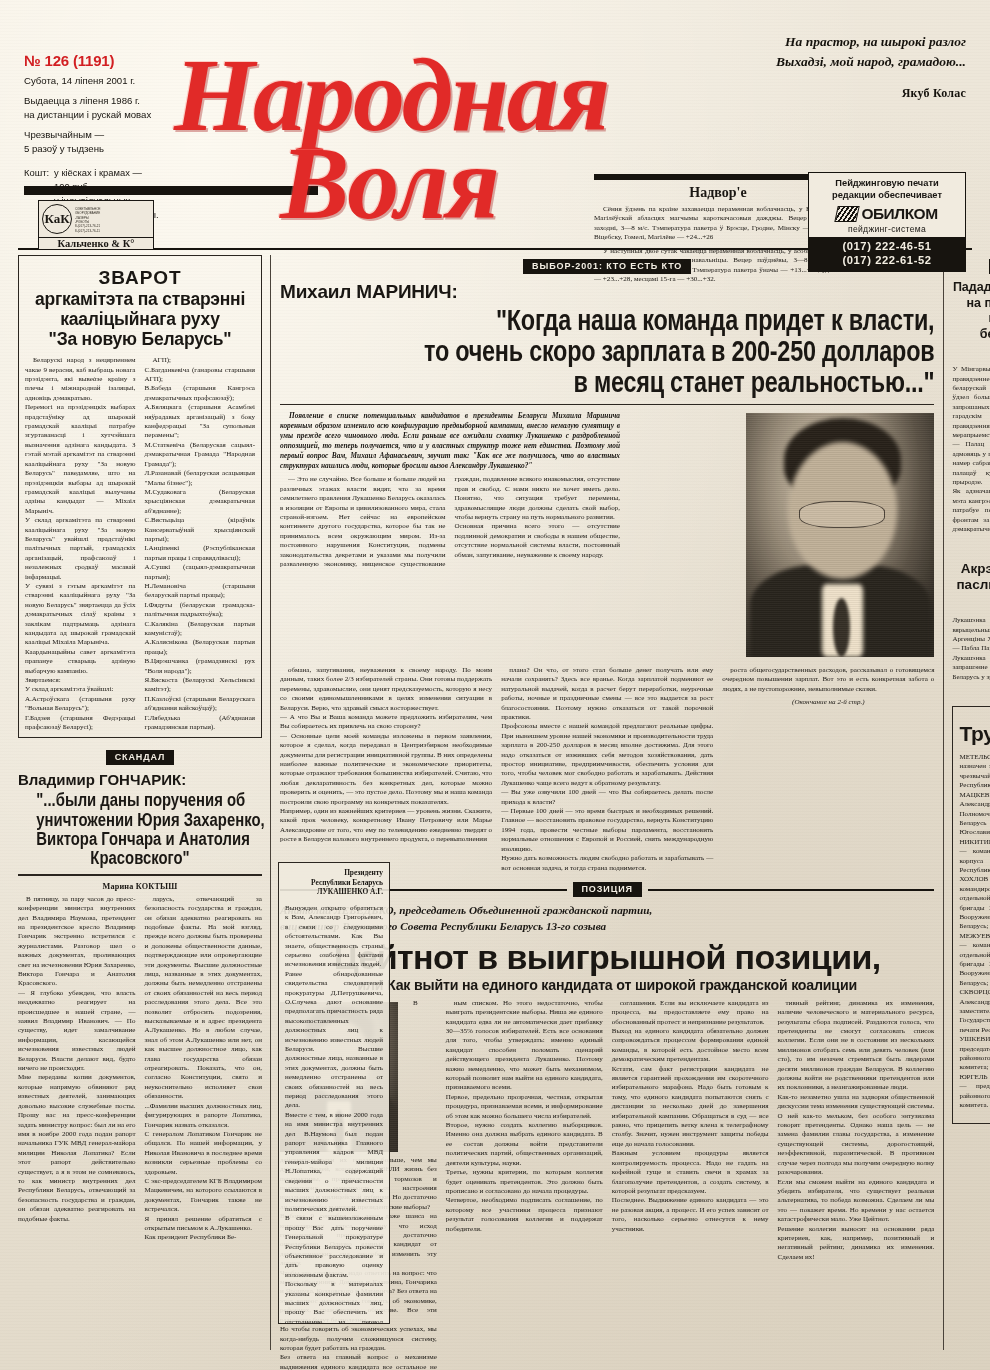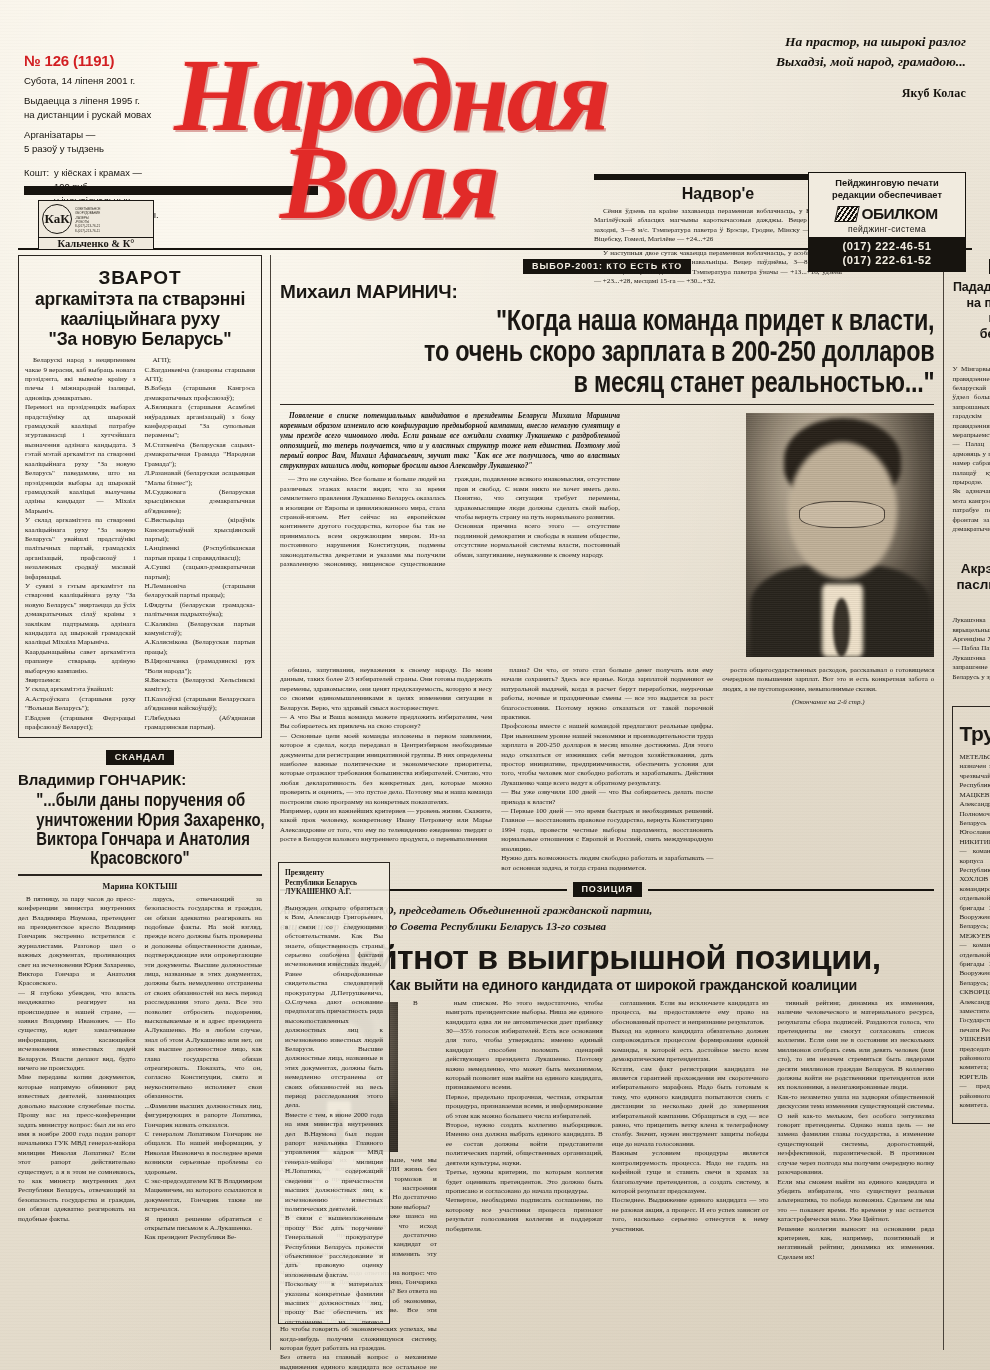--- a/index.html
+++ b/index.html
@@ -74,21 +74,21 @@
     font-family:"Liberation Serif", serif; font-weight:700; font-style:italic;
     color:#e12a28; line-height:.82; letter-spacing:-2px;
     text-shadow: 2px 2px 0 rgba(160,20,20,.35), -1px -1px 0 rgba(255,130,120,.35);
   }
   .logo-nar { font-size:104px; position:absolute; left:6px; top:-6px; }
   .logo-vol { font-size:104px; position:absolute; left:112px; top:82px; }
 
   .weather { position:absolute; left:576px; top:160px; width:248px; }
   .weather .rule { height:6px; background:#17140f; margin-bottom:5px; }
   .weather h4 { margin:0 0 4px 0; text-align:center;
-     font-family:Liberation Sans, sans-serif; font-size:16px; font-weight:700; }
+     font-family:Liberation Serif, serif; font-size:14px; font-weight:700; }
   .weather p { margin:0 0 4px 0; font-size:7.1px; line-height:1.33; text-align:justify;
      text-indent:9px; }
 
   .pager-ad { position:absolute; right:6px; top:158px; width:158px;
      border:1.4px solid #17140f; background:#f1ebdf; }
   .pager-ad .top { padding:4px 4px 2px 4px; text-align:center;
      font-family:"Liberation Sans", sans-serif; font-size:9.3px; font-weight:700; line-height:1.32; }
   .pager-ad .brand { display:flex; align-items:center; justify-content:center; gap:3px; padding:1px 3px; }
   .pager-ad .mark { width:22px; height:16px; background:
       repeating-linear-gradient(115deg,#17140f 0 2px, #f1ebdf 2px 4px);
@@ -177,21 +177,21 @@
   .bt { font-size:7.05px; line-height:1.335; text-align:justify; hyphens:auto;
         font-family:"Liberation Serif", serif; }
   .bt p { margin:0; text-indent:8px; }
   .lead { font-style:italic; font-weight:700; font-size:7.35px; line-height:1.35;
           text-align:justify; text-indent:9px; }
   .sig { text-align:right; font-weight:700; font-size:7.4px; margin-top:3px;
          font-family:"Liberation Serif", serif; }
   .sig-c { text-align:center; font-weight:700; font-size:8.2px; margin:5px 0 4px 0;
          font-family:"Liberation Serif", serif; letter-spacing:.2px;}
   .cont { text-align:center; font-style:italic; font-size:7.1px; margin-top:4px; }
-  .addr { text-align:left; font-weight:700; font-size:7.4px; line-height:1.3; margin-bottom:4px; }
+  .addr { text-align:right; font-weight:700; font-size:7.4px; line-height:1.3; margin-bottom:4px; }
 
   .box { border:1.3px solid #2b2620; padding:5px 6px; }
 
   
   .photo {
     background:
       radial-gradient(ellipse at 42% 28%, #cfc6b6 0%, #8e8476 38%, #5a5248 62%, #2f2b25 88%);
     position:relative; overflow:hidden; filter: contrast(1.05) sepia(.18);
   }
   .photo::after { content:""; position:absolute; inset:0;
@@ -228,25 +228,25 @@
       <div>На прастор, на шырокі разлог</div>
       <div>Выхадзі, мой народ, грамадою...</div>
       <span class="author">Якуб Колас</span>
     </div>
 
     <div class="issue-block">
       <div class="issue-no">№ 126 (1191)</div>
       <div class="issue-lines">
         <p>Субота, 14 ліпеня  2001 г.</p>
         <p>
-          <span>Выдаецца з ліпеня 1995 г.</span><br>
+          <span>Выдаецца з ліпеня 1986 г.</span><br>
           <span>на дистанции і рускай мовах</span>
         </p>
         <p>
-          <span>Арганізатары —</span><br>
+          <span>Чрезвычайным —</span><br>
           <span>5 разоў у тыдзень</span>
         </p>
       </div>
       <div class="price-row">
         <span class="lbl">Кошт:</span>
         <span>
           <span>у кіёсках і крамах —</span><br>
           <span>100 руб.,</span><br>
           <span>у індывідуальных</span><br>
           <span>гандляроў — свободны.</span>

